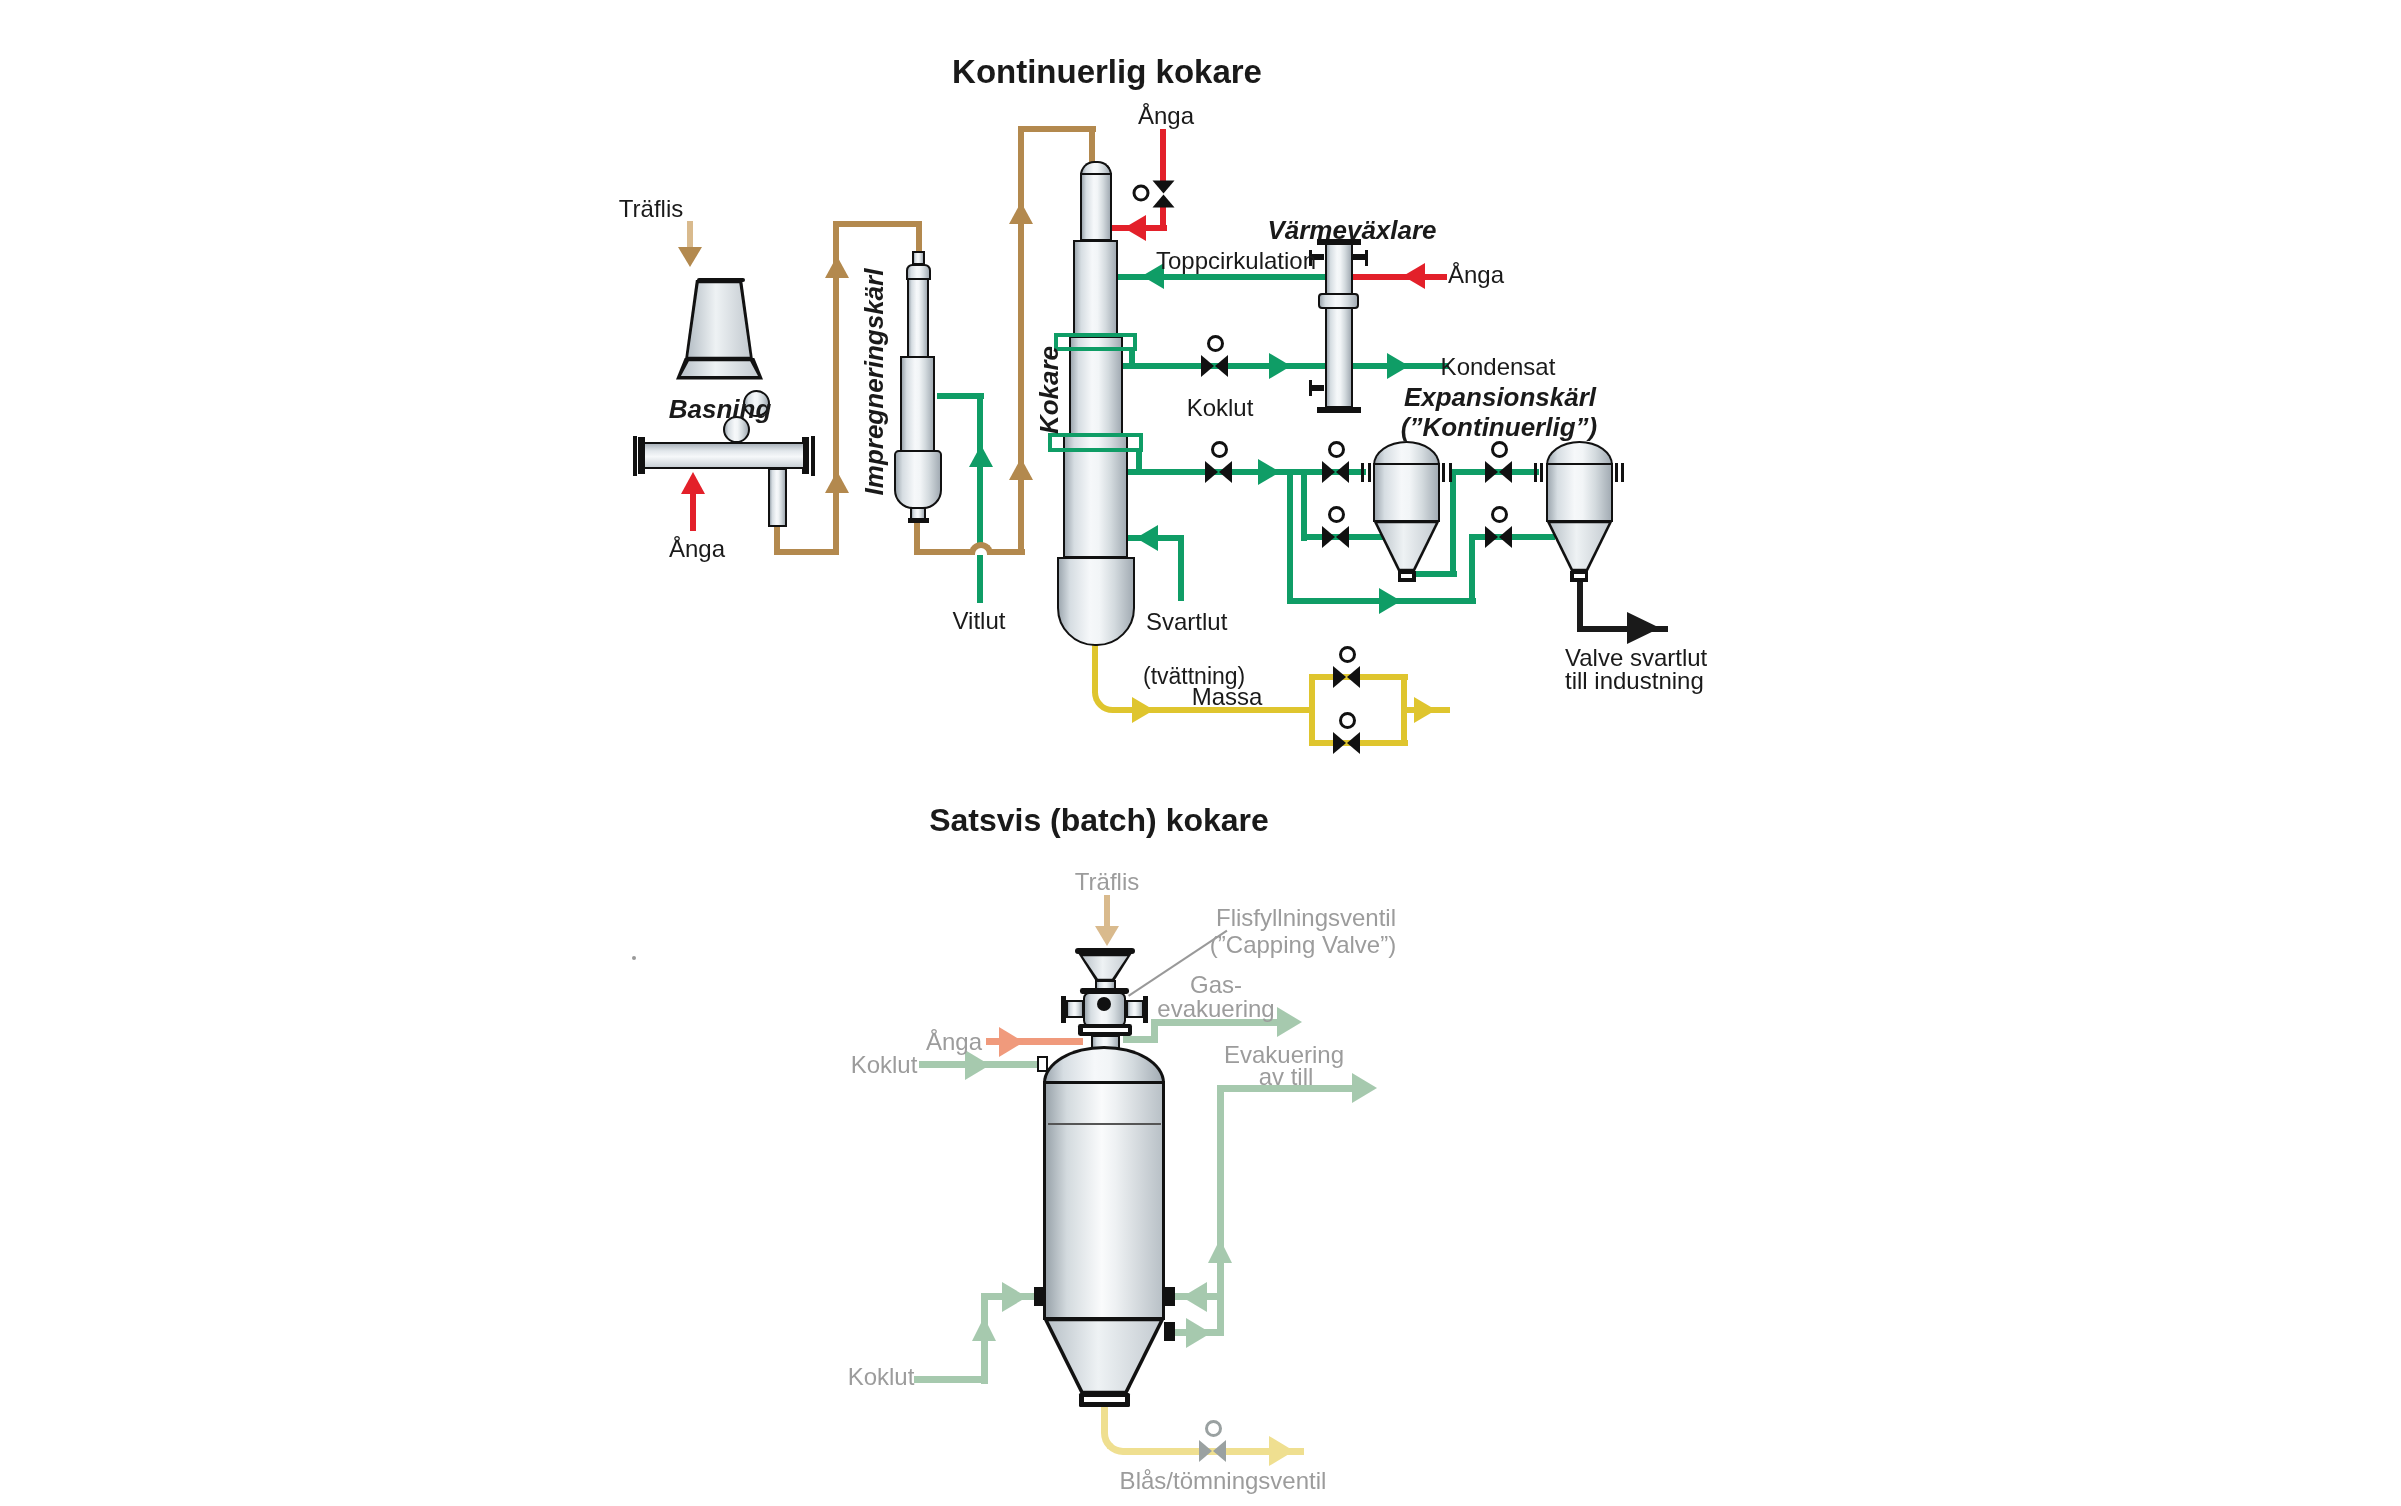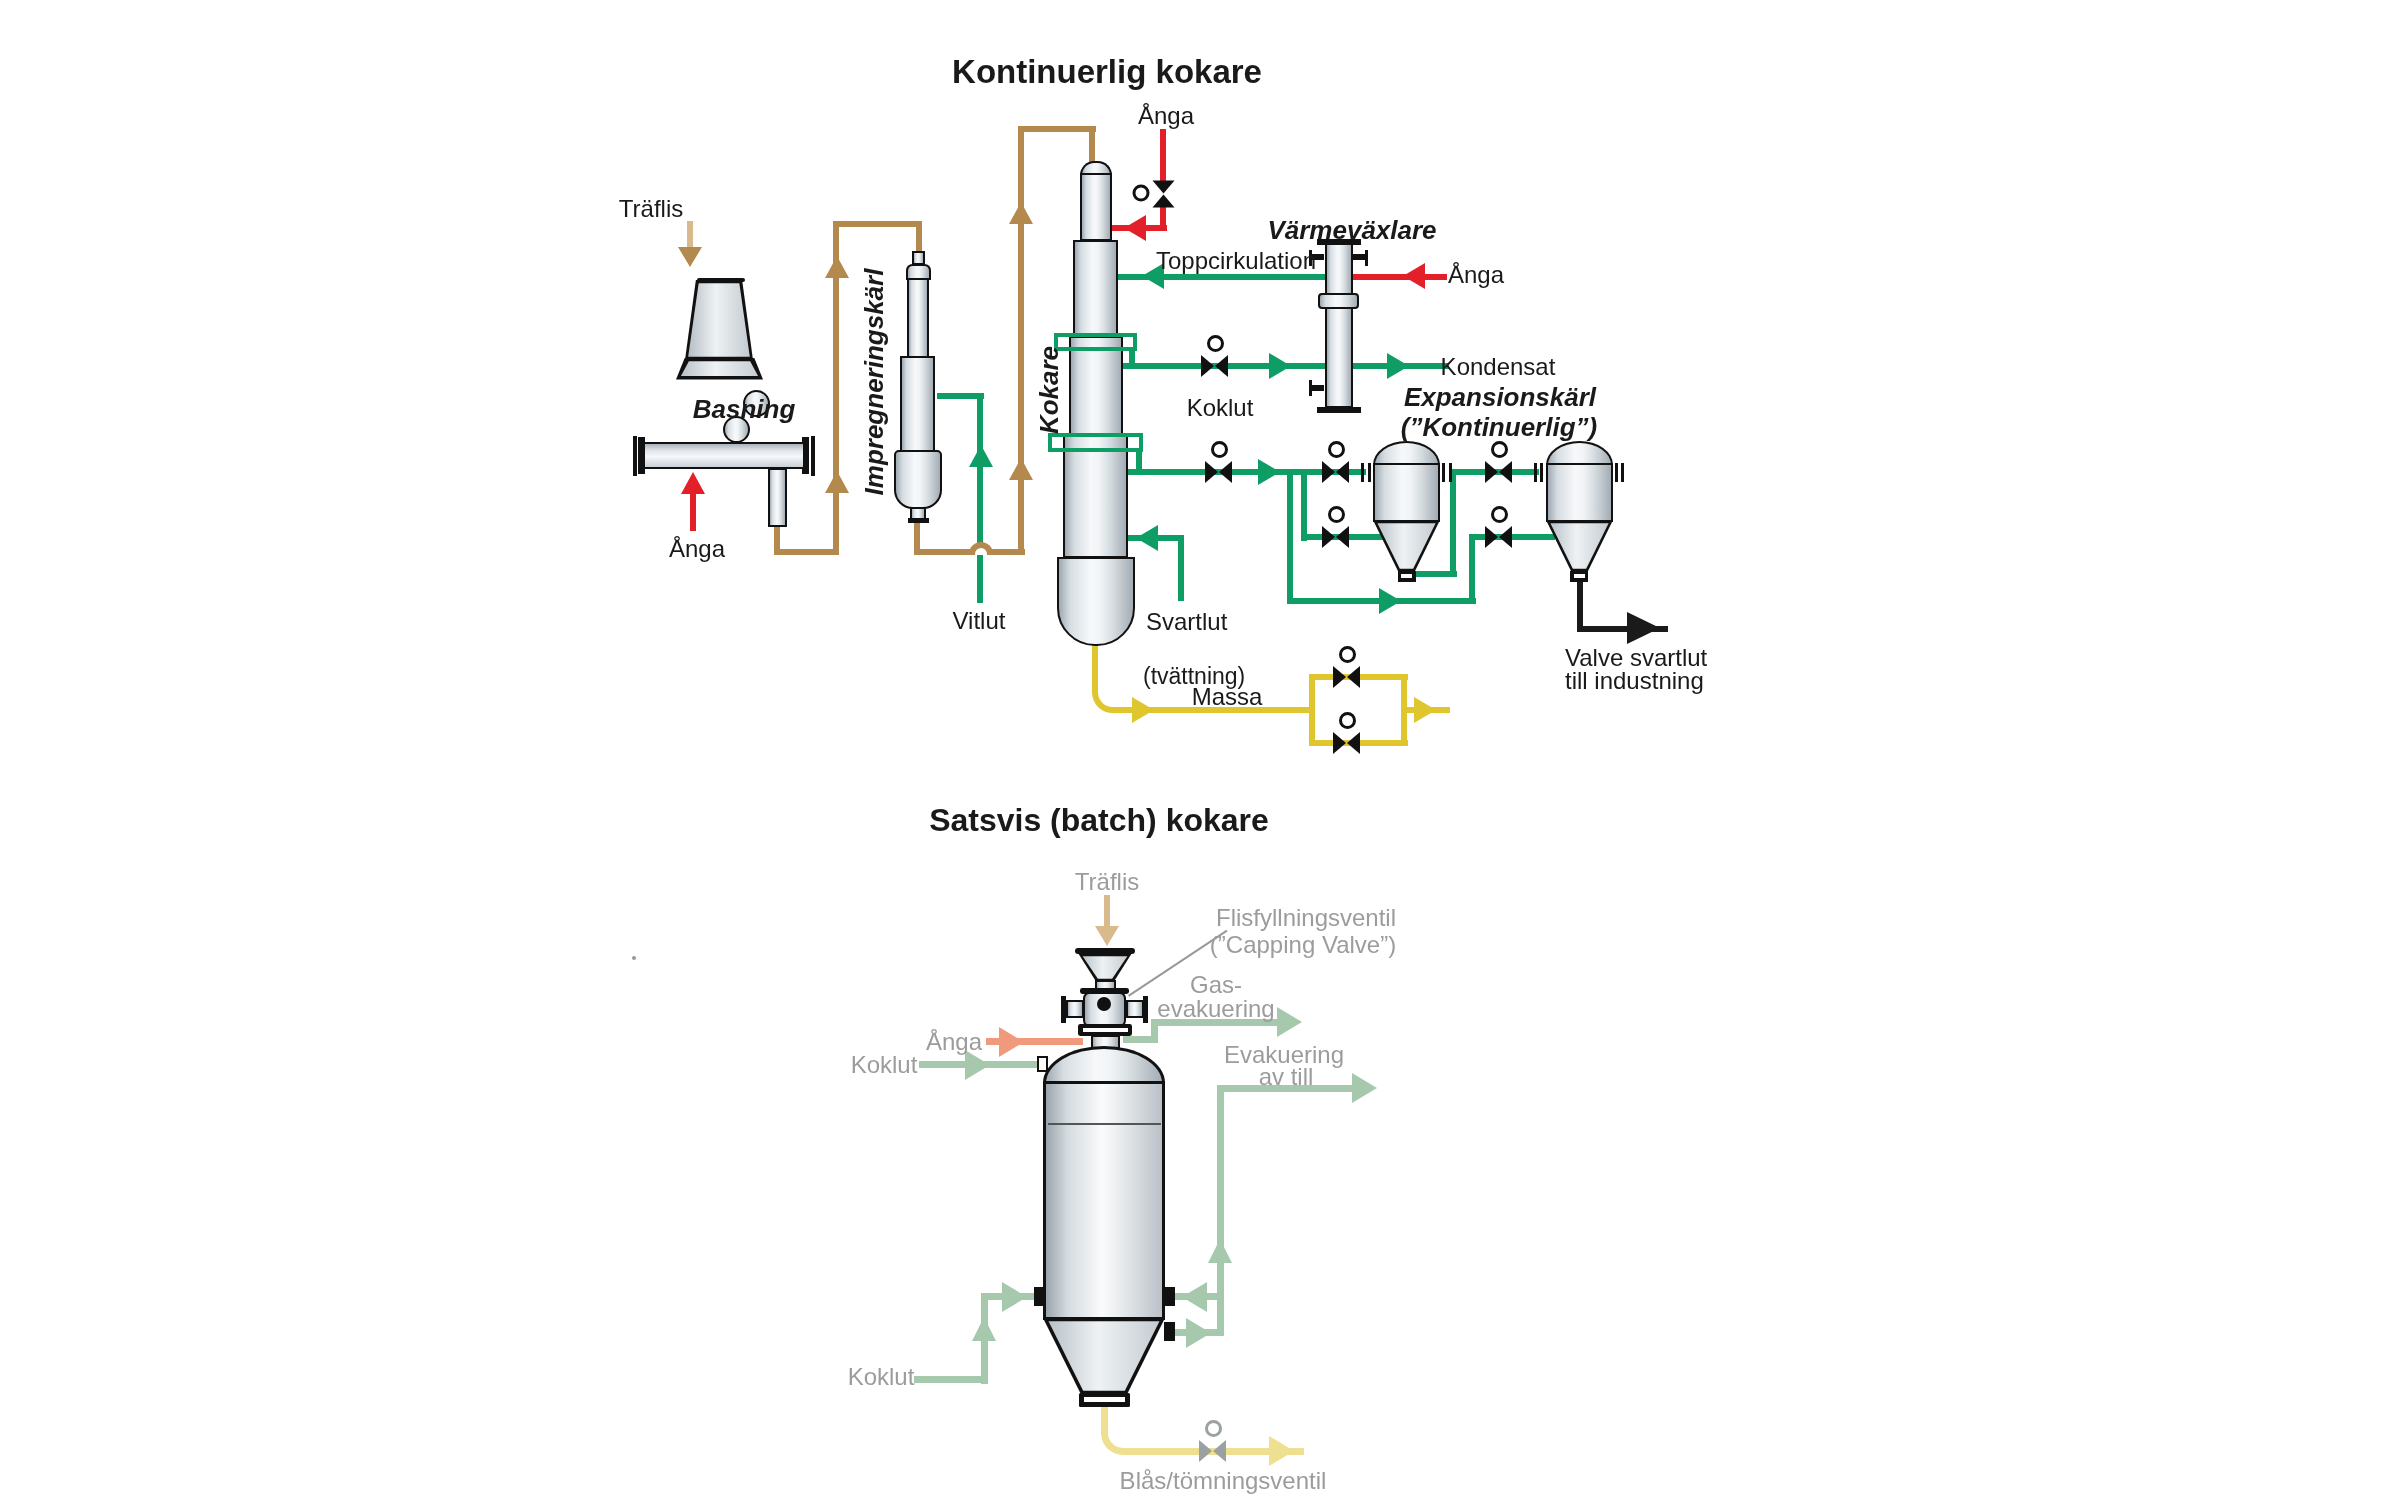--- a/index.html
+++ b/index.html
@@ -228,21 +228,21 @@
     </div>
     <div class="blk" style="left:1570px;top:571px;width:17.5px;height:11px"></div>
     <div class="wht" style="left:1574px;top:574px;width:11px;height:4px"></div>
     <div class="blk" style="left:1534px;top:463px;width:3.2px;height:19px"></div>
     <div class="blk" style="left:1540px;top:463px;width:3.2px;height:19px"></div>
     <div class="blk" style="left:1615px;top:463px;width:3.2px;height:19px"></div>
     <div class="blk" style="left:1621px;top:463px;width:3.2px;height:19px"></div>
 
     <div class="lbl t1" style="left:1107px;top:72px">Kontinuerlig kokare</div>
     <div class="lbl" style="left:651px;top:209px">Träflis</div>
-    <div class="lbl it" style="left:744px;top:410px">Basning</div>
+    <div class="lbl it" style="left:720px;top:410px">Basning</div>
     <div class="lbl" style="left:697px;top:549px">Ånga</div>
     <div class="lbl it rot" style="left:875px;top:382px">Impregneringskärl</div>
     <div class="lbl" style="left:979px;top:621px">Vitlut</div>
     <div class="lbl it rot" style="left:1050px;top:390px">Kokare</div>
     <div class="lbl" style="left:1166px;top:116px">Ånga</div>
     <div class="lbl" style="left:1236px;top:261px">Toppcirkulation</div>
     <div class="lbl it" style="left:1352px;top:231px">Värmeväxlare</div>
     <div class="lbl" style="left:1476px;top:275px">Ånga</div>
     <div class="lbl" style="left:1498px;top:367px">Kondensat</div>
     <div class="lbl" style="left:1220px;top:408px">Koklut</div>

